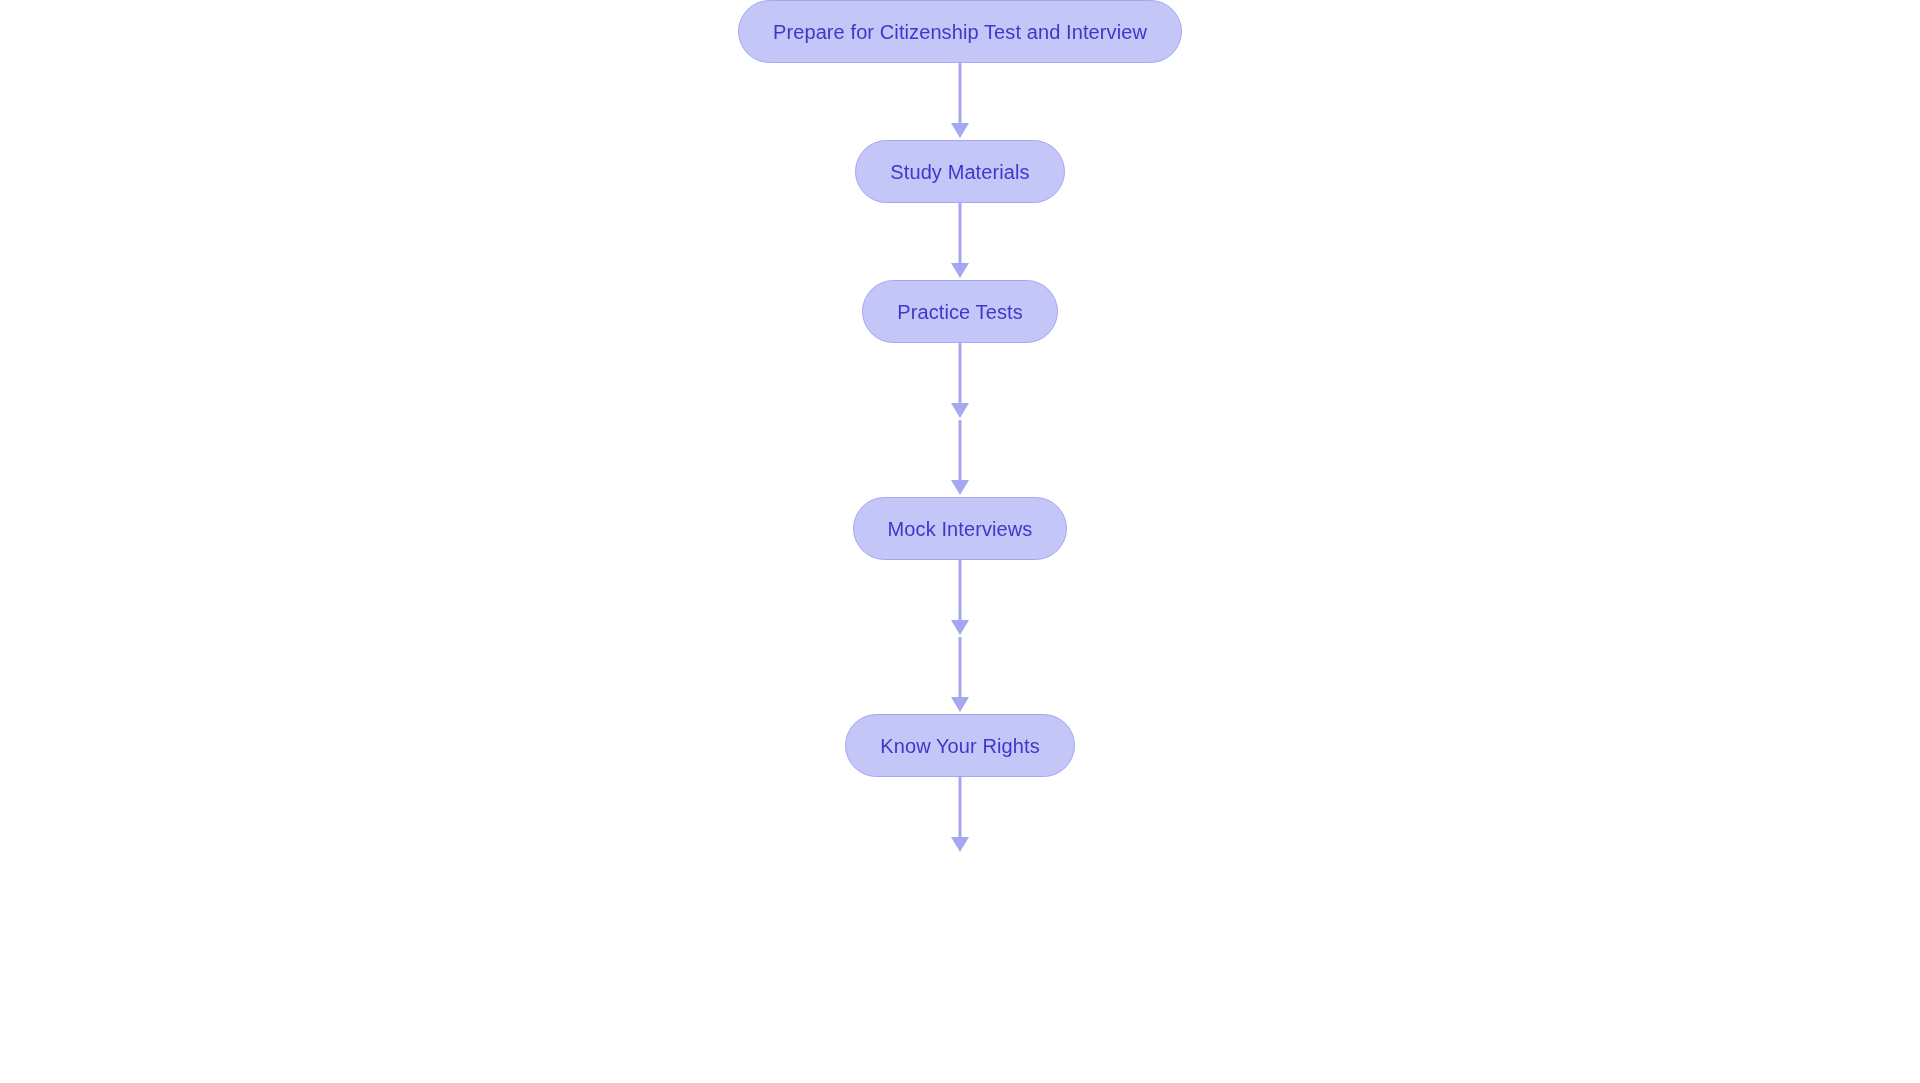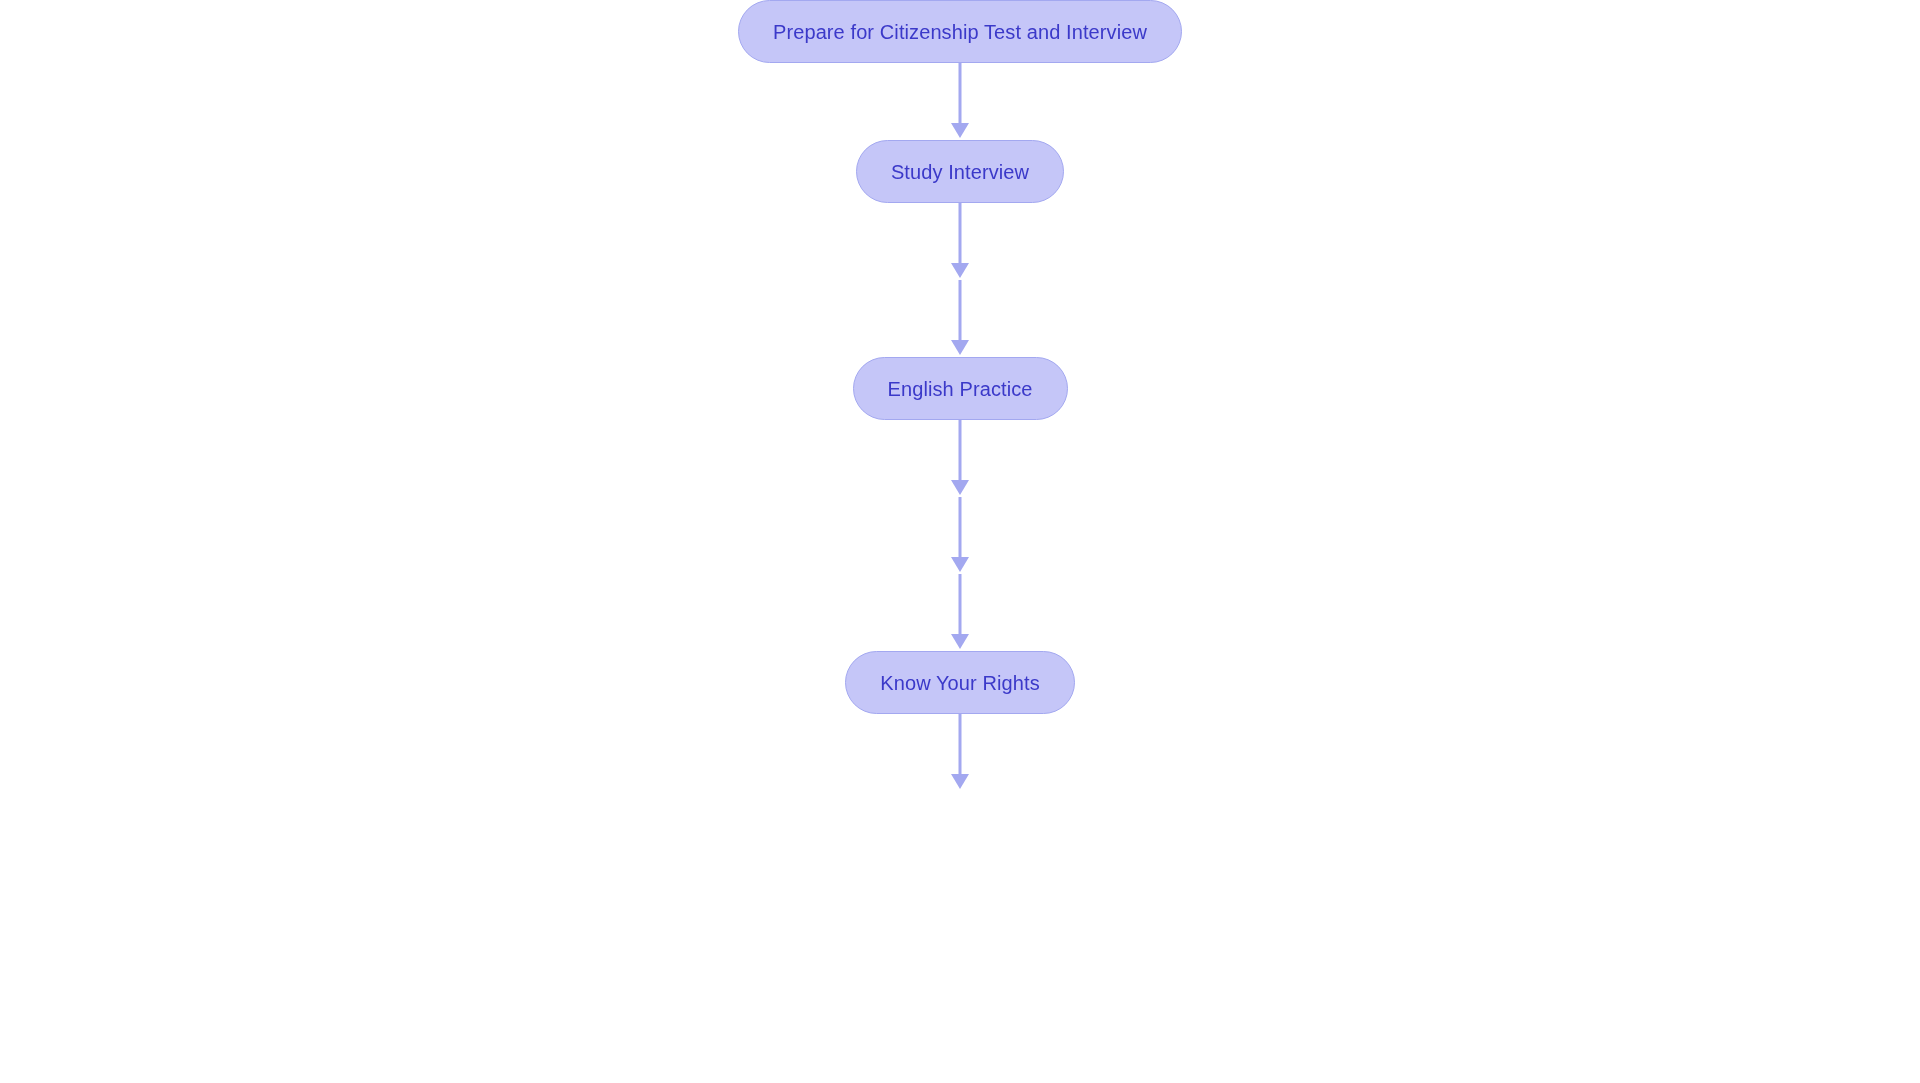--- a/index.html
+++ b/index.html
@@ -96,46 +96,51 @@
       </div>
     </div>
 
     <div class="connector">
       <div class="conn-line"></div>
       <div class="conn-head"></div>
     </div>
 
     <div class="node-wrap">
       <div class="node">
-        <span>Study Interview</span>
+        <span>Study Materials</span>
+      </div>
+    </div>
+
+    <div class="connector">
+      <div class="conn-line"></div>
+      <div class="conn-head"></div>
+    </div>
+
+    <div class="node-wrap">
+      <div class="node">
+        <span>Practice Tests</span>
       </div>
     </div>
 
     <div class="connector">
       <div class="conn-line"></div>
       <div class="conn-head"></div>
     </div>
 
 
     <div class="connector">
       <div class="conn-line"></div>
       <div class="conn-head"></div>
     </div>
 
     <div class="node-wrap">
       <div class="node">
-        <span>English Practice</span>
+        <span>Mock Interviews</span>
       </div>
     </div>
-
-    <div class="connector">
-      <div class="conn-line"></div>
-      <div class="conn-head"></div>
-    </div>
-
 
     <div class="connector">
       <div class="conn-line"></div>
       <div class="conn-head"></div>
     </div>
 
 
     <div class="connector">
       <div class="conn-line"></div>
       <div class="conn-head"></div>

